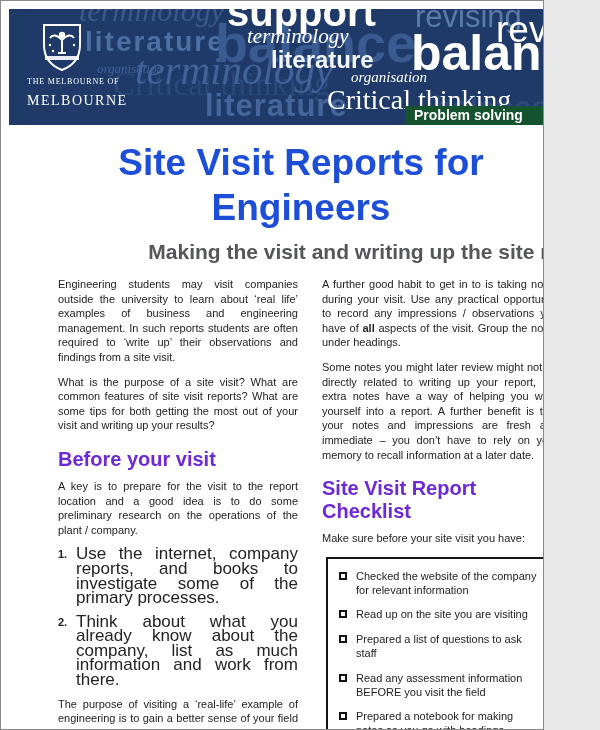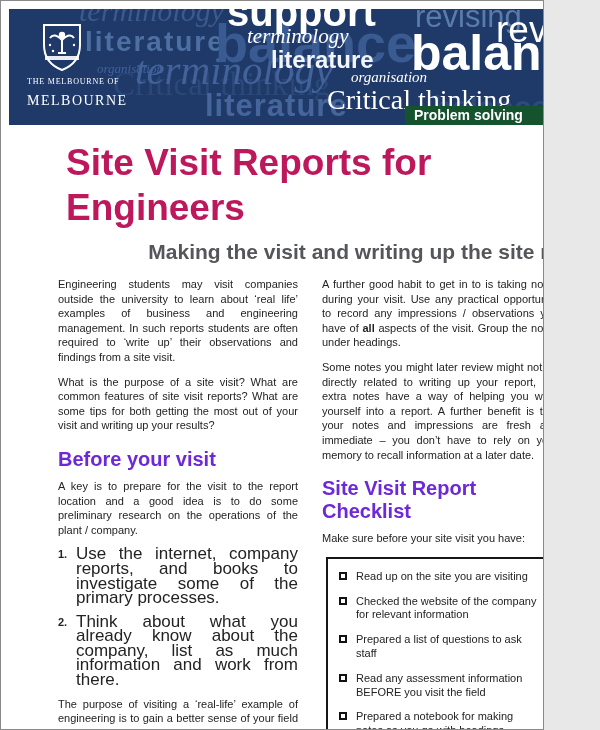--- a/index.html
+++ b/index.html
@@ -51,22 +51,22 @@
   .crest { display:block; margin-left:14px; }
   .logo-l1 { font-family:"Liberation Serif", serif; color:#ffffff; font-size:8px;
              letter-spacing:0.8px; margin-top:4px; }
   .logo-l2 { font-family:"Liberation Serif", serif; color:#ffffff; font-size:14px;
              letter-spacing:1.5px; margin-top:7px; }
 
   
   .content { position:absolute; left:0; top:124px; width:600px; }
   .title {
     margin:15px auto 0; max-width:470px;
-    font-size:37px; line-height:45px; font-weight:bold; color:#be185d;
-    text-align:left;
+    font-size:37px; line-height:45px; font-weight:bold; color:#1d4ed8;
+    text-align:center;
   }
   .subtitle {
     margin:10px auto 0; font-size:21px; font-weight:bold; color:#55565a;
     text-align:right;
   }
   .cols {
     display:flex; margin-top:13px; padding-left:57px; padding-right:43px;
     gap:24px;
   }
   .col-left  { width:240px; }
@@ -168,25 +168,25 @@
       <div class="col-right">
         <p class="para"><span>A further good habit to get in to is taking notes during your visit. Use any practical opportunity to record any impressions / observations you have of </span><b>all</b><span> aspects of the visit. Group the notes under headings.</span></p>
         <p class="para">Some notes you might later review might not be directly related to writing up your report, but extra notes have a way of helping you write yourself into a report. A further benefit is that your notes and impressions are fresh and immediate – you don’t have to rely on your memory to recall information at a later date.</p>
 
         <div class="sec-head">Site Visit Report Checklist</div>
         <p class="para">Make sure before your site visit you have:</p>
 
         <div class="checklist-box">
           <div class="check-item">
             <span class="checkbox"></span>
+            <span class="txt">Checked the website of the company for relevant information</span>
+          </div>
+          <div class="check-item">
+            <span class="checkbox"></span>
             <span class="txt">Read up on the site you are visiting</span>
-          </div>
-          <div class="check-item">
-            <span class="checkbox"></span>
-            <span class="txt">Checked the website of the company for relevant information</span>
           </div>
           <div class="check-item">
             <span class="checkbox"></span>
             <span class="txt">Prepared a list of questions to ask staff</span>
           </div>
           <div class="check-item">
             <span class="checkbox"></span>
             <span class="txt">Read any assessment information BEFORE you visit the field</span>
           </div>
           <div class="check-item">

